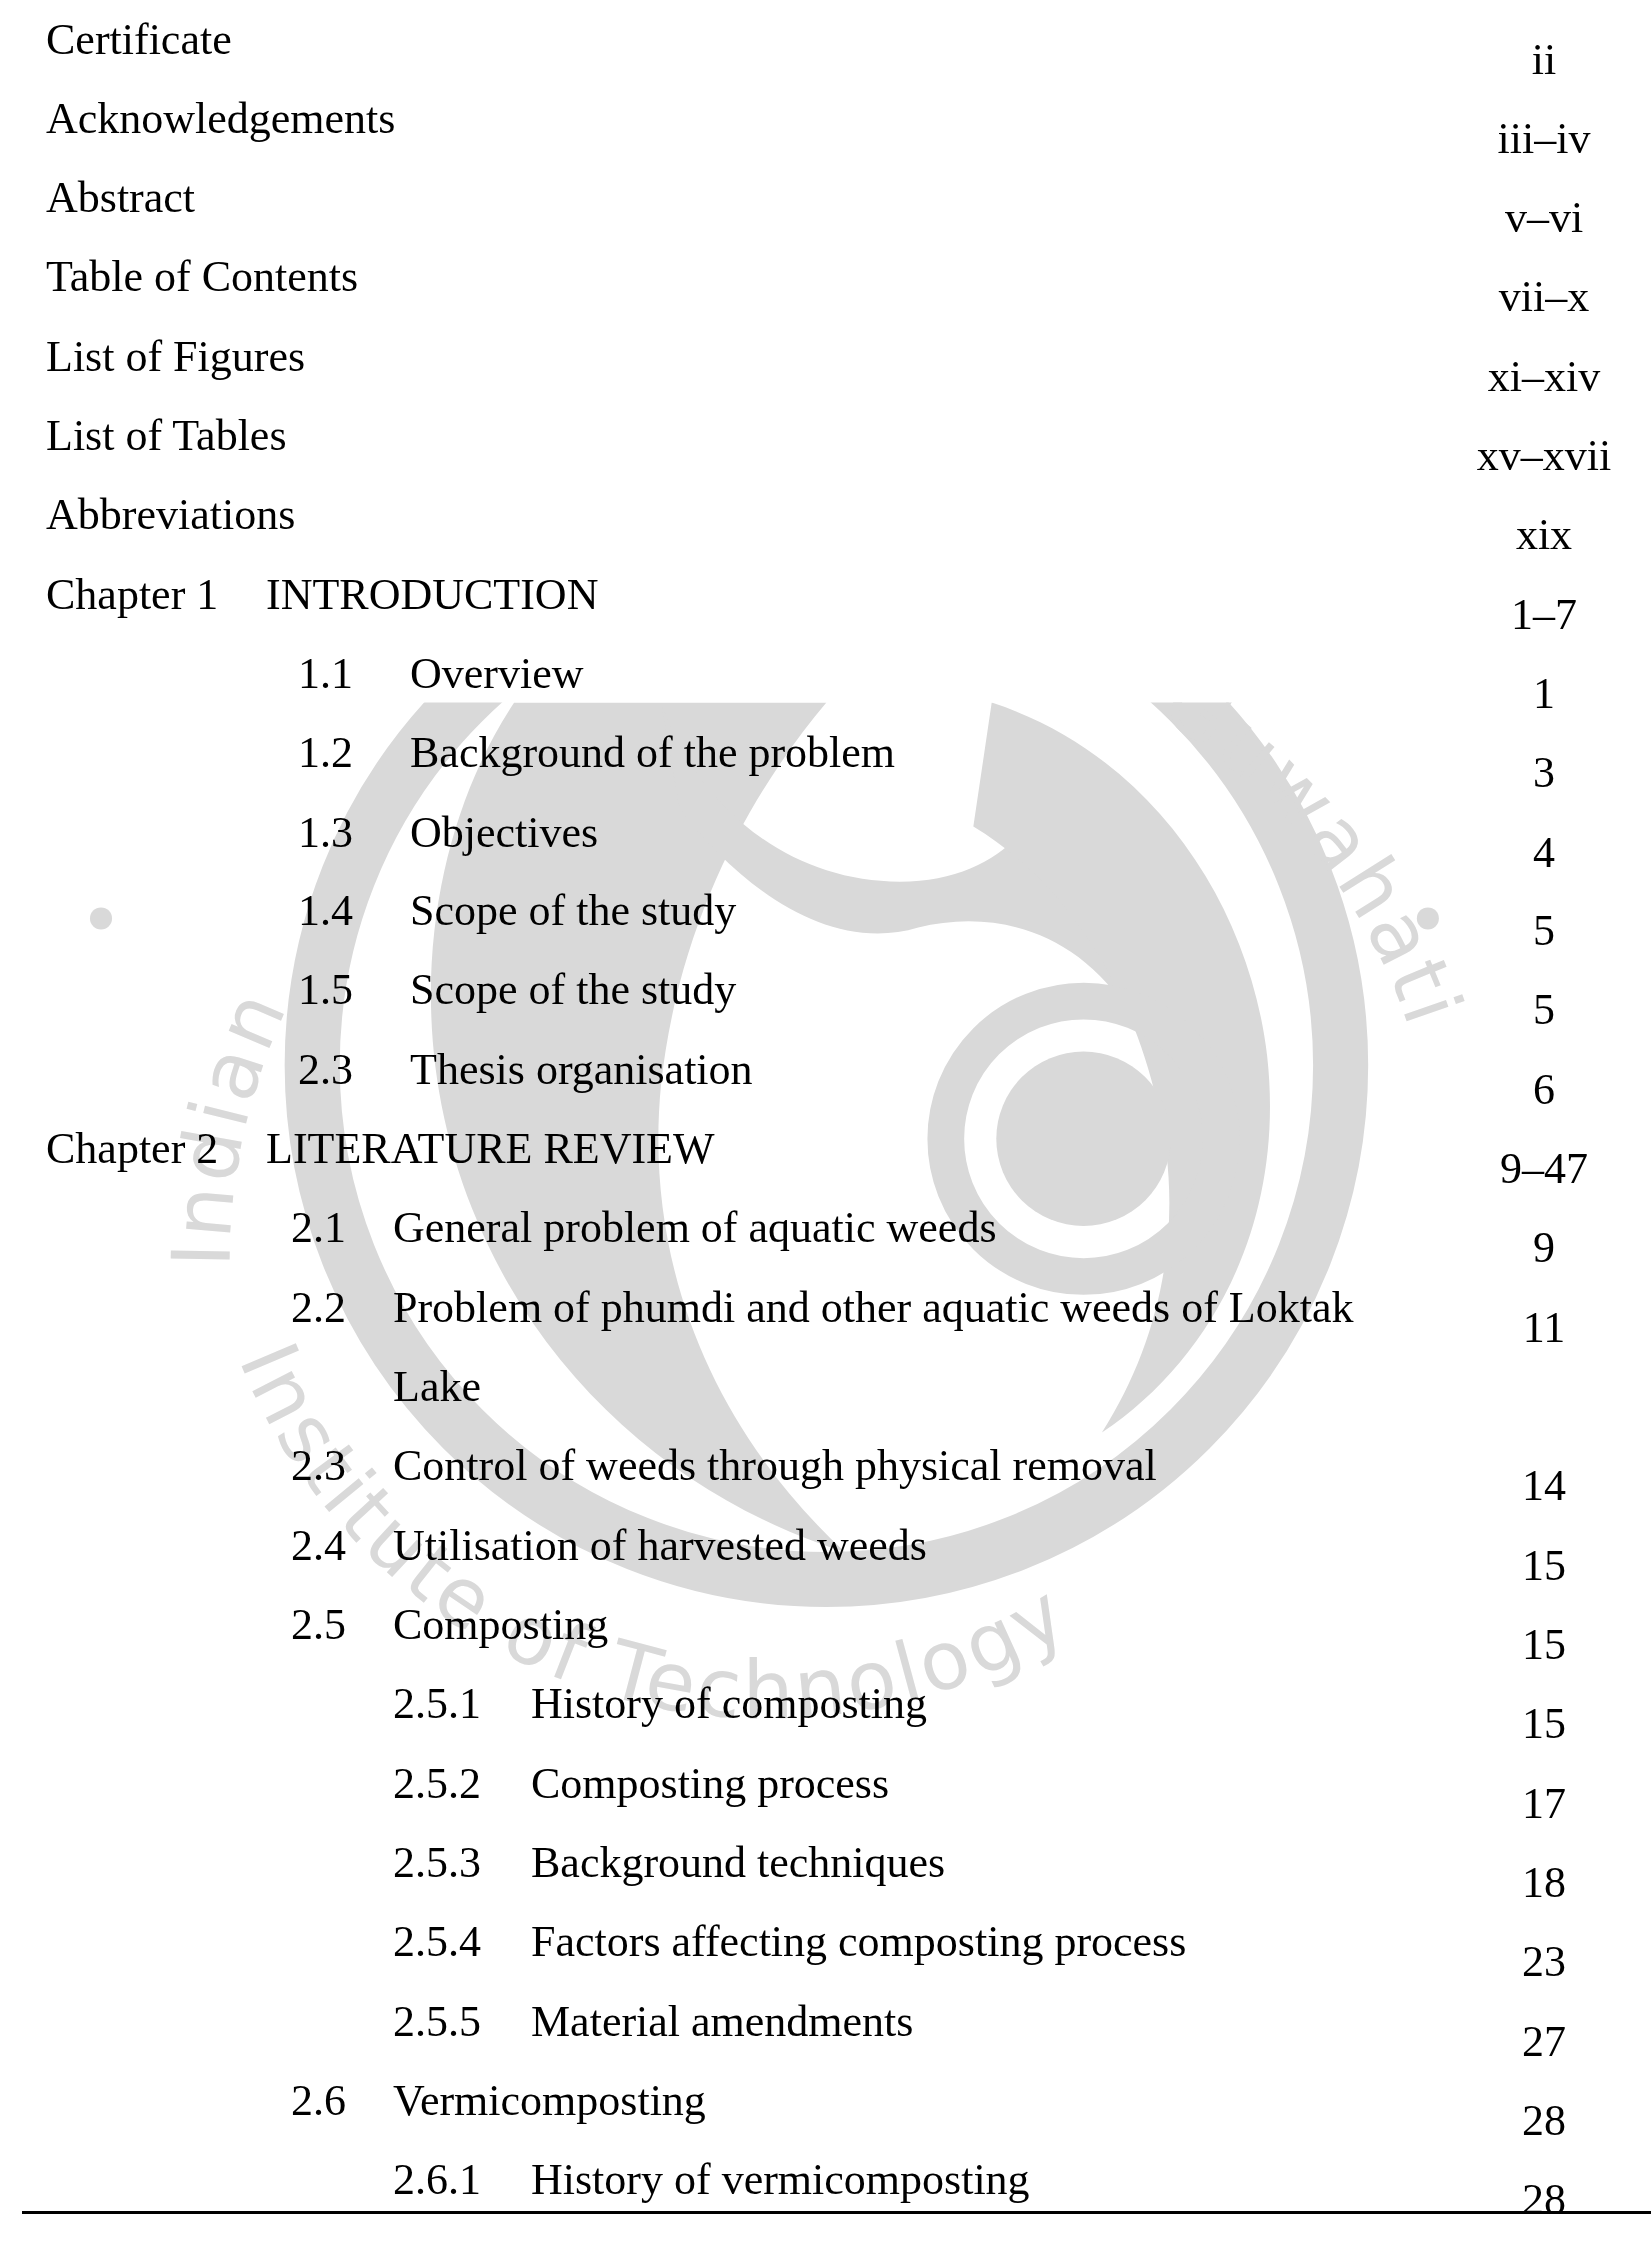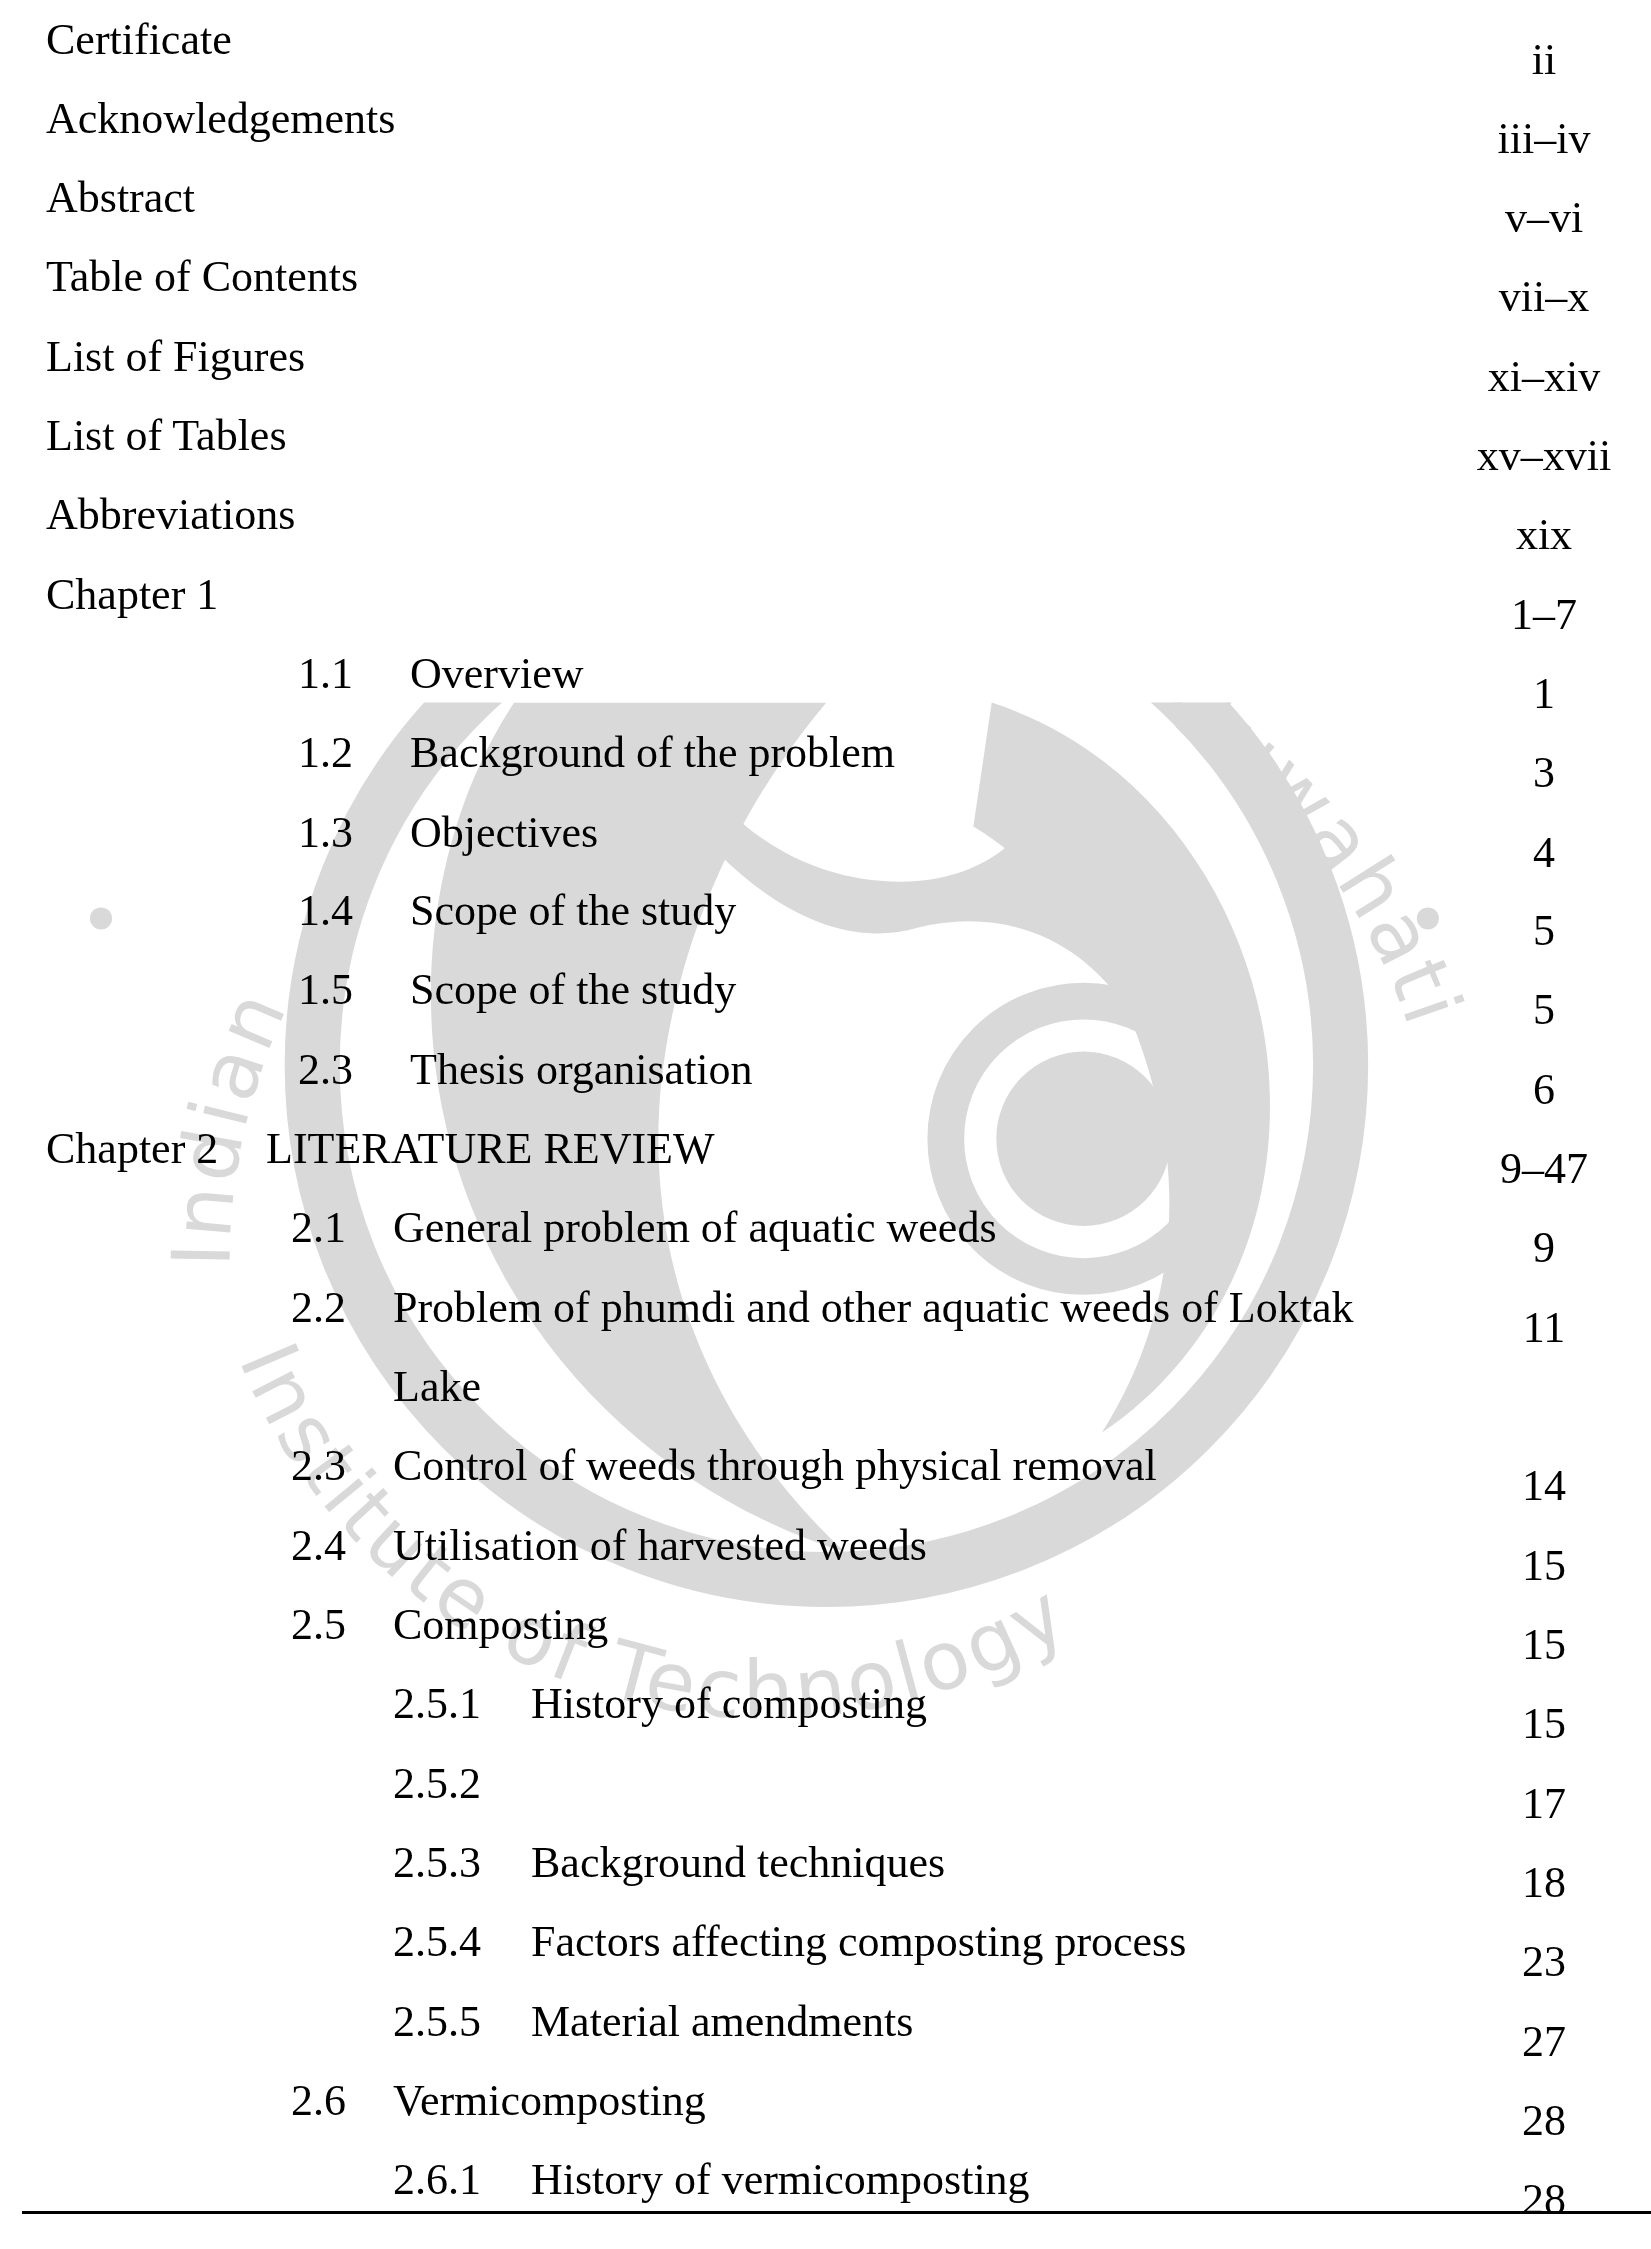--- a/index.html
+++ b/index.html
@@ -79,20 +79,21 @@
     <span style="left:46px">List of Tables</span>
     <span class="pg">xv–xvii</span>
   </div>
   <div class="row" style="top:475px">
     <span style="left:46px">Abbreviations</span>
     <span class="pg">xix</span>
   </div>
 
   <div class="row" style="top:555px">
     <span style="left:46px">Chapter 1</span>
+    <span style="left:266px">INTRODUCTION</span>
     <span class="pg">1–7</span>
   </div>
   <div class="row" style="top:634px">
     <span style="left:298px">1.1</span>
     <span style="left:410px">Overview</span>
     <span class="pg">1</span>
   </div>
   <div class="row" style="top:713px">
     <span style="left:298px">1.2</span>
     <span style="left:410px">Background of the problem</span>
@@ -152,20 +153,21 @@
     <span style="left:393px">Composting</span>
     <span class="pg">15</span>
   </div>
   <div class="row" style="top:1664px">
     <span style="left:393px">2.5.1</span>
     <span style="left:531px">History of composting</span>
     <span class="pg">15</span>
   </div>
   <div class="row" style="top:1744px">
     <span style="left:393px">2.5.2</span>
+    <span style="left:531px">Composting process</span>
     <span class="pg">17</span>
   </div>
   <div class="row" style="top:1823px">
     <span style="left:393px">2.5.3</span>
     <span style="left:531px">Background techniques</span>
     <span class="pg">18</span>
   </div>
   <div class="row" style="top:1902px">
     <span style="left:393px">2.5.4</span>
     <span style="left:531px">Factors affecting composting process</span>

